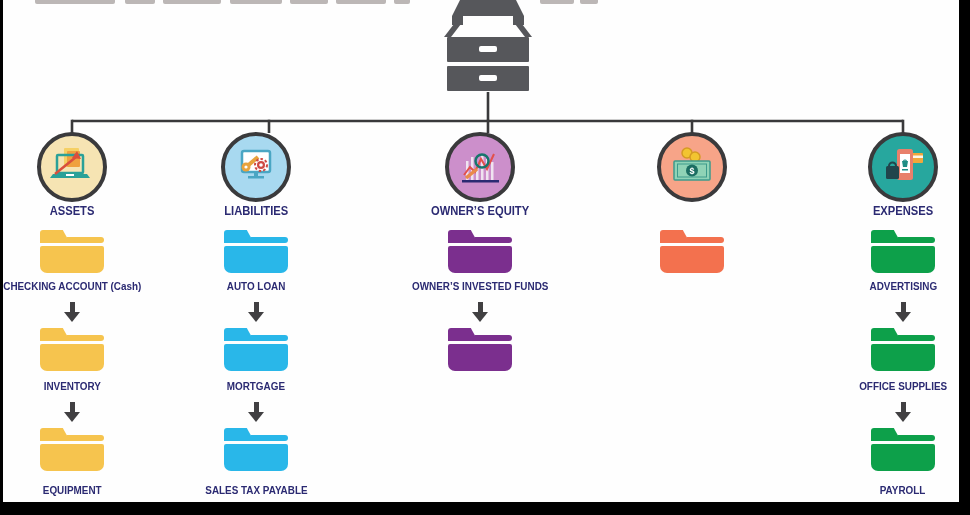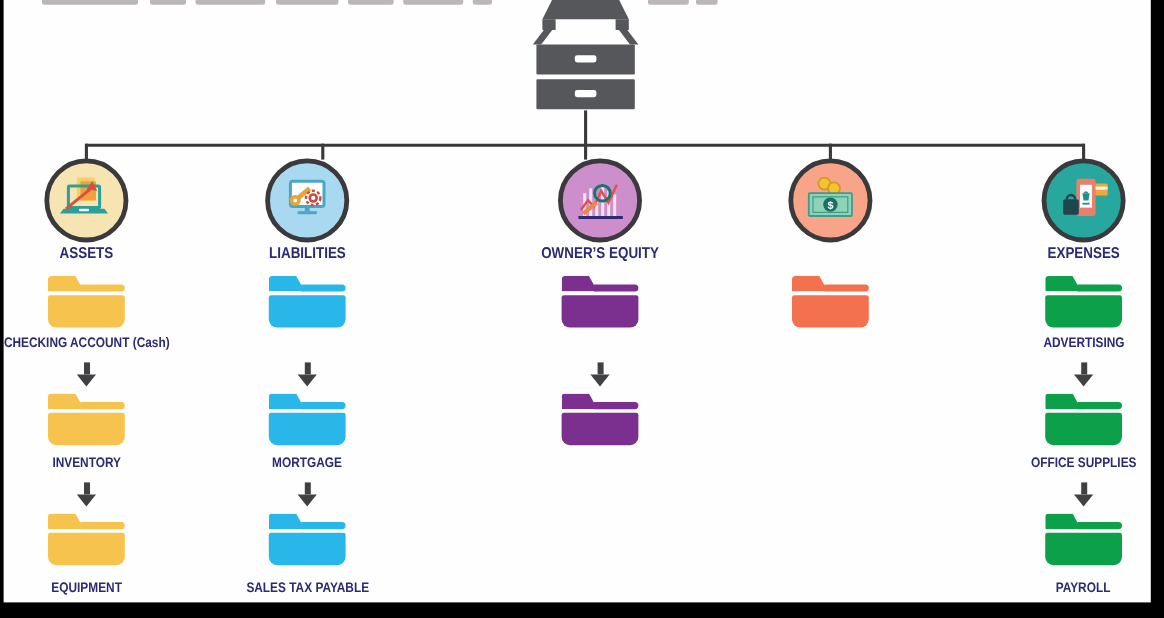--- a/index.html
+++ b/index.html
@@ -8,21 +8,21 @@
   .frame{position:absolute;background:#000;}
   .frame-left{left:0;top:0;width:3px;height:515px;}
   .frame-right{right:0;top:0;width:11px;height:515px;}
   .frame-bottom{left:0;bottom:0;width:970px;height:13px;}
   .remnant{position:absolute;top:0;height:4px;background:#7a6f6d;opacity:.5;border-radius:0 0 2px 2px;}
   .lines-svg{position:absolute;left:0;top:0;pointer-events:none;}
   .cabinet-svg{position:absolute;left:443px;top:0;}
   .col{position:absolute;top:0;width:200px;height:515px;}
   .col-assets{--cc:#F6E4B3;--fc:#F6C44E;left:-28px;}
   .col-liabilities{--cc:#A8D9F0;--fc:#29B7E9;left:156px;}
-  .col-equity{--cc:#CC8FCB;--fc:#7B2F8E;left:400px;}
+  .col-equity{--cc:#CC8FCB;--fc:#7B2F8E;left:380px;}
   .col-income{--cc:#F7A488;--fc:#F3714E;left:592px;}
   .col-expenses{--cc:#27A79E;--fc:#0DA04A;left:803px;}
   .circle{position:absolute;top:132px;left:50%;transform:translateX(-50%);
           width:62px;height:62px;border:4px solid #3A3A3C;border-radius:50%;
           background:var(--cc);display:flex;align-items:center;justify-content:center;}
   .cat-label{position:absolute;top:203px;left:0;width:200px;text-align:center;
              font-size:13px;font-weight:bold;color:#2B2A72;}
   .acct-label{position:absolute;left:0;width:200px;text-align:center;
               font-size:11.5px;font-weight:bold;color:#2B2A72;}
   .cat-label span,.acct-label span{display:inline-block;transform:scaleX(.86);white-space:nowrap;}
@@ -136,20 +136,21 @@
         <circle cx="27" cy="18" r="4" fill="#CE4A44"></circle>
         <circle cx="27" cy="18" r="1.8" fill="#ffffff"></circle>
       </svg>
     </div>
     <div class="cat-label"><span>LIABILITIES</span></div>
     <div class="folder r1f">
         <div class="f-tab"></div>
         <div class="f-bar"></div>
         <div class="f-body"></div>
       </div>
+    <div class="acct-label r1l"><span>AUTO LOAN</span></div>
     <div class="arrow a1">
         <div class="shaft"></div>
         <div class="head"></div>
       </div>
     <div class="folder r2f">
         <div class="f-tab"></div>
         <div class="f-bar"></div>
         <div class="f-body"></div>
       </div>
     <div class="acct-label r2l"><span>MORTGAGE</span></div>
@@ -181,20 +182,21 @@
         <circle cx="24" cy="14" r="6.5" fill="none" stroke="#17756C" stroke-width="2.5"></circle>
         <rect x="4" y="33" width="37" height="2.5" fill="#2B2A72"></rect>
       </svg>
     </div>
     <div class="cat-label"><span>OWNER’S EQUITY</span></div>
     <div class="folder r1f">
         <div class="f-tab"></div>
         <div class="f-bar"></div>
         <div class="f-body"></div>
       </div>
+    <div class="acct-label r1l"><span>OWNER’S INVESTED FUNDS</span></div>
     <div class="arrow a1">
         <div class="shaft"></div>
         <div class="head"></div>
       </div>
     <div class="folder r2f">
         <div class="f-tab"></div>
         <div class="f-bar"></div>
         <div class="f-body"></div>
       </div>
   </div>

